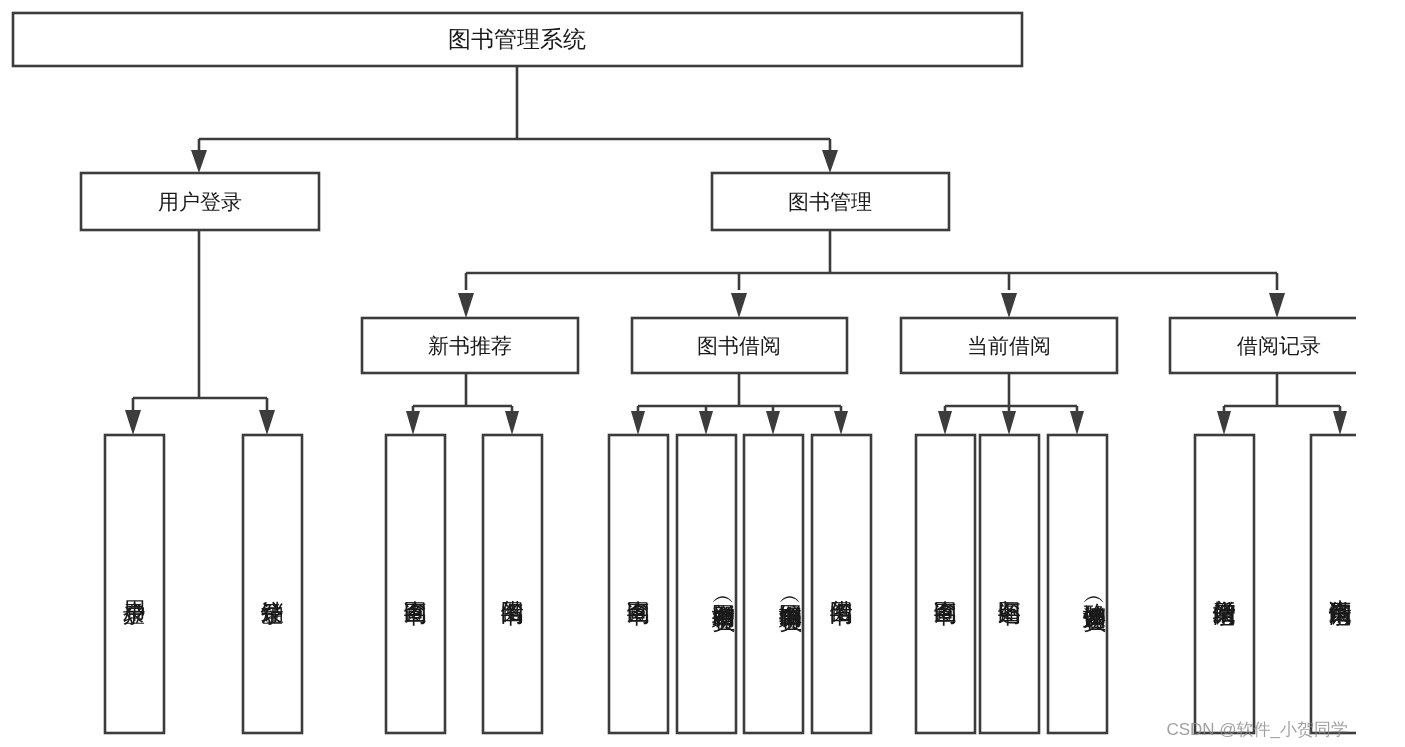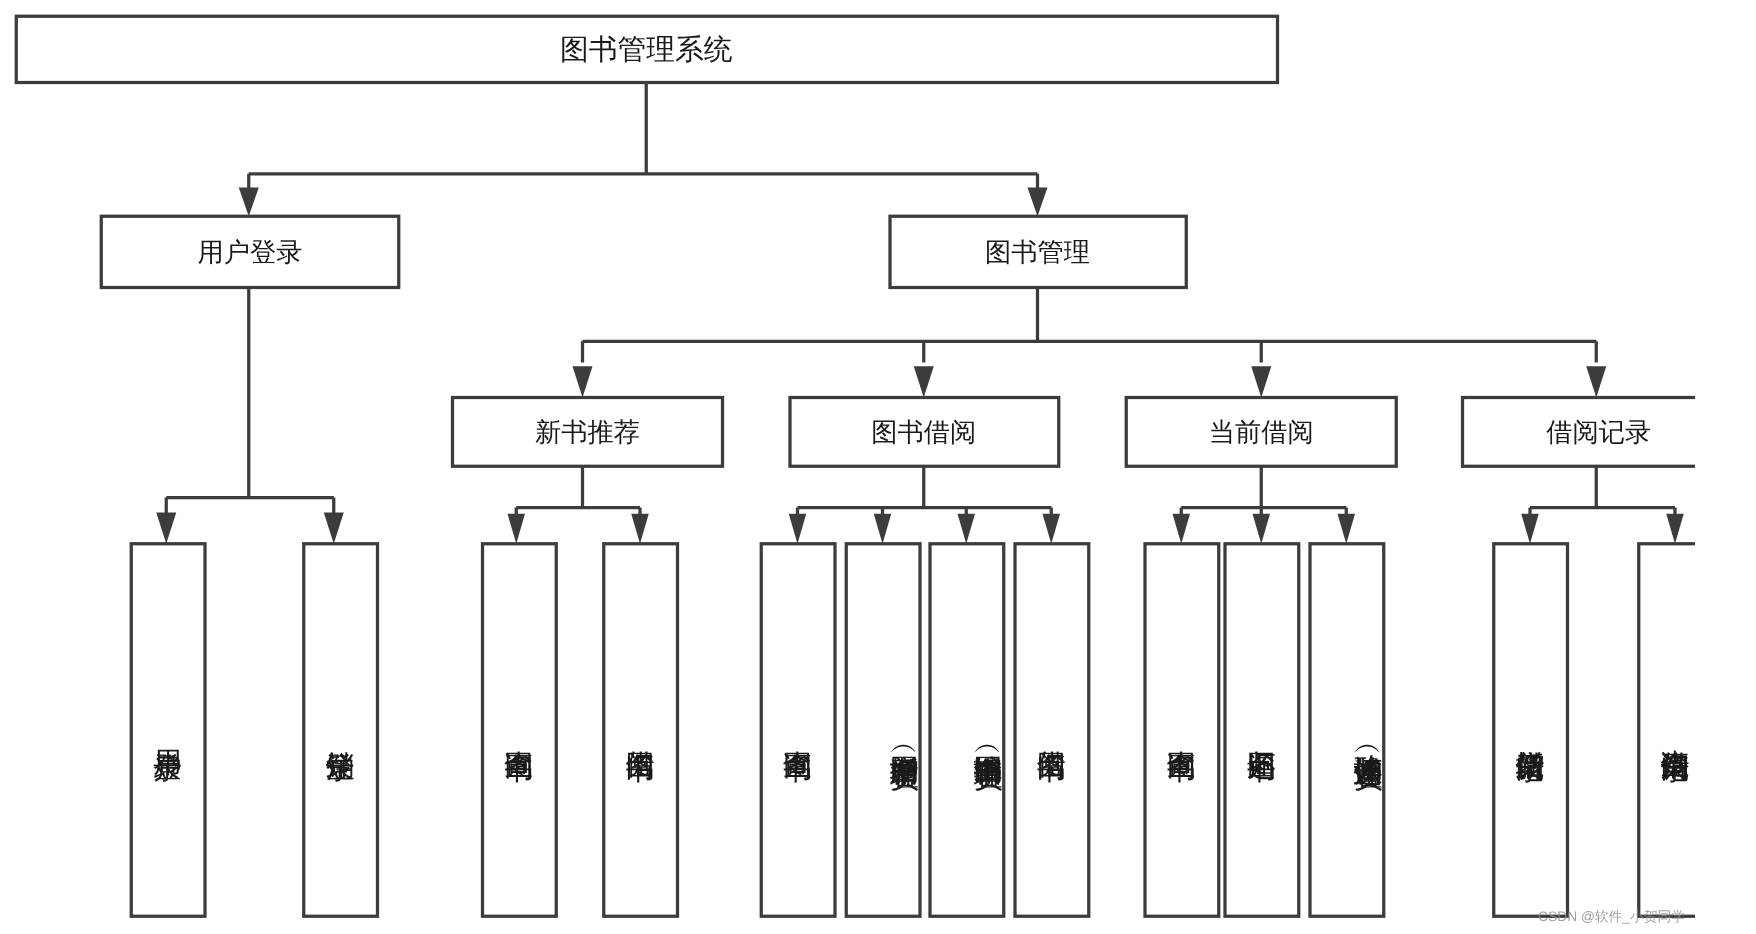--- a/index.html
+++ b/index.html
@@ -54,21 +54,21 @@
     align-items:center;
     justify-content:center;
     white-space:nowrap;
     pointer-events:none;
   }
   .watermark{
     position:absolute;
     right:8px;
     bottom:6px;
     font-family:"Liberation Sans","DejaVu Sans",sans-serif;
-    font-size:11px;
+    font-size:17px;
     color:#8d8d8d;
     opacity:.82;
     white-space:nowrap;
   }
 </style>
 </head>
 <body>
 
 <div id="stage">
 

